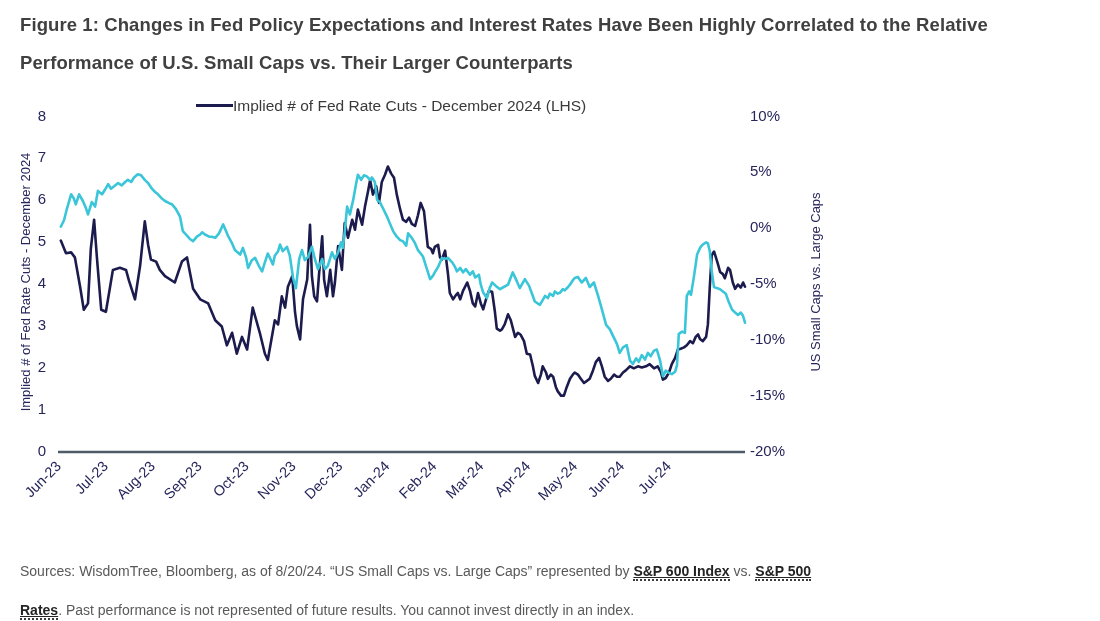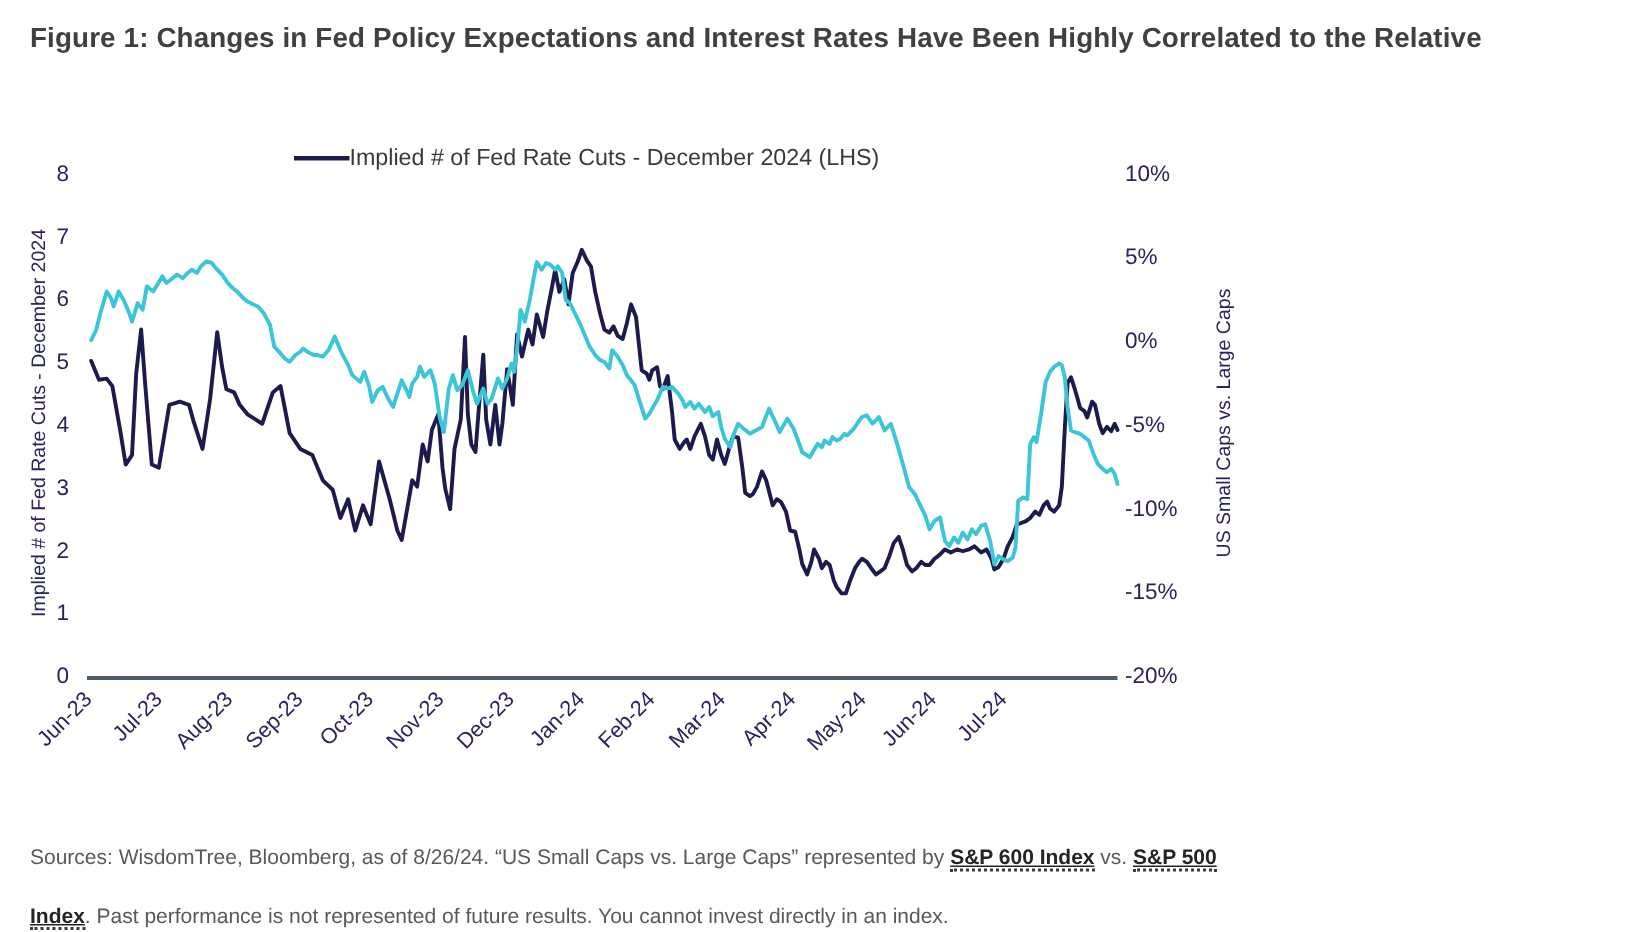--- a/index.html
+++ b/index.html
@@ -18,20 +18,21 @@
   .src-line{white-space:nowrap;}
   .src-link{font-weight:700;color:#242424;border-bottom:2px dotted #3b3b3b;padding-bottom:0px;text-decoration:underline;}
 </style>
 </head>
 <body>
 
 <div class="page">
 
   <div class="fig-title">
     <div>Figure 1: Changes in Fed Policy Expectations and Interest Rates Have Been Highly Correlated to the Relative</div>
+    <div>Performance of U.S. Small Caps vs. Their Larger Counterparts</div>
   </div>
 
   <svg id="chart" width="1100" height="621">
     <line id="x-axis-line" x1="58" y1="452" x2="745" y2="452" stroke="#4e5c6a" stroke-width="2.6"></line>
     <g id="g-left-ticks">
         <text x="46" y="455.5" text-anchor="end" font-size="15">0</text>
         <text x="46" y="413.625" text-anchor="end" font-size="15">1</text>
         <text x="46" y="371.75" text-anchor="end" font-size="15">2</text>
         <text x="46" y="329.875" text-anchor="end" font-size="15">3</text>
         <text x="46" y="288" text-anchor="end" font-size="15">4</text>
@@ -74,17 +75,17 @@
   </svg>
 
   <div class="legend">
     <div class="legend-row">
       <span class="legend-swatch" style="background: rgb(28, 27, 77);"></span>
       <span class="legend-label">Implied # of Fed Rate Cuts - December 2024 (LHS)</span>
     </div>
   </div>
 
   <div class="source">
-    <div class="src-line" id="src-line-0"><span>Sources: WisdomTree, Bloomberg, as of 8/26/24. “US Small Caps vs. Large Caps” represented by </span><span class="src-link">S&amp;P 600 Index</span><span> vs. </span><span class="src-link">S&amp;P 500</span></div>
-    <div class="src-line" id="src-line-1"><span class="src-link">Index</span><span>. Past performance is not represented of future results. You cannot invest directly in an index.</span></div>
+    <div class="src-line" id="src-line-0"><span>Sources: WisdomTree, Bloomberg, as of 8/20/24. “US Small Caps vs. Large Caps” represented by </span><span class="src-link">S&amp;P 600 Index</span><span> vs. </span><span class="src-link">S&amp;P 500</span></div>
+    <div class="src-line" id="src-line-1"><span class="src-link">Rates</span><span>. Past performance is not represented of future results. You cannot invest directly in an index.</span></div>
   </div>
 
 </div>
 
 </body></html>

